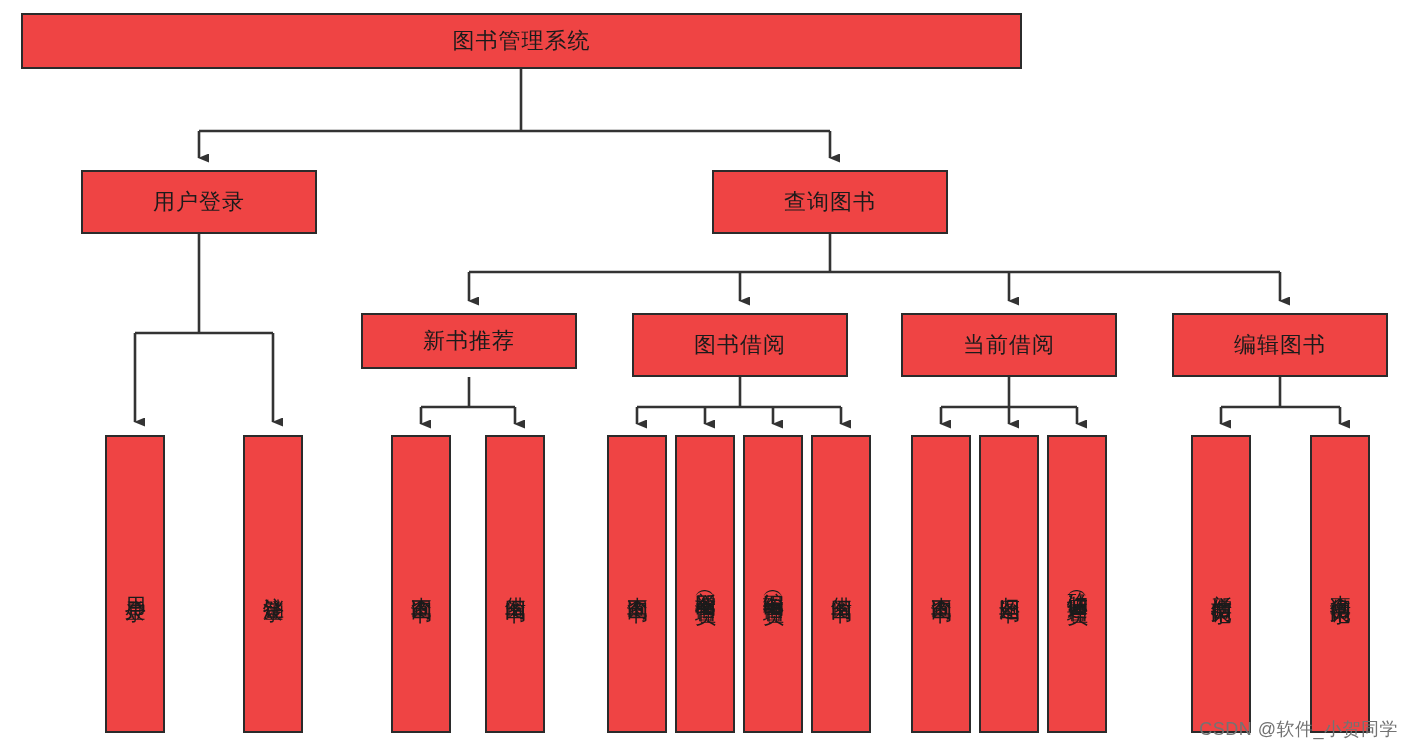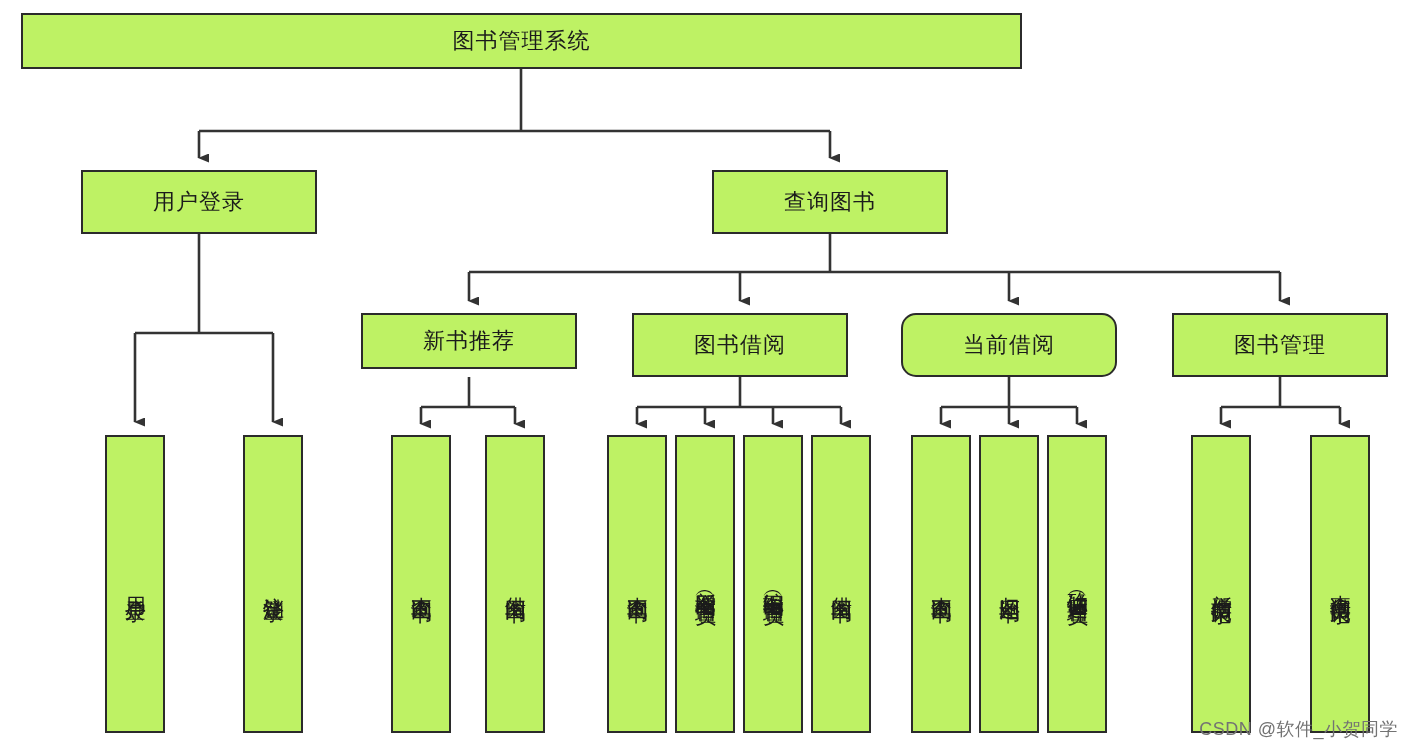--- a/index.html
+++ b/index.html
@@ -4,21 +4,21 @@
 <style>
   html,body{margin:0;padding:0;}
   body{
     width:1405px;height:747px;background:#ffffff;
     font-family:"Liberation Sans","DejaVu Sans",sans-serif;
     position:relative;overflow:hidden;
   }
   #diagram{position:absolute;left:0;top:0;width:1405px;height:747px;}
   .node{
     position:absolute;box-sizing:border-box;
-    background:#bef264;border:2px solid #2b2b2b;
+    background:#ef4444;border:2px solid #2b2b2b;
     display:flex;align-items:center;justify-content:center;
     color:#1b1b1b;
   }
   .node.h{font-size:22px;letter-spacing:1px;}
   .node.v{
     writing-mode:vertical-rl;text-orientation:upright;
     font-size:21px;line-height:1.18;letter-spacing:2px;
     padding:6px 0;
   }
   .node.v span{display:block;}
@@ -91,25 +91,25 @@
 <div class="node h" style="left:712px;top:170px;width:236px;height:64px;">
   <span>查询图书</span>
 </div>
 
 <div class="node h" style="left:361px;top:313px;width:216px;height:56px;">
   <span>新书推荐</span>
 </div>
 <div class="node h" style="left:632px;top:313px;width:216px;height:64px;">
   <span>图书借阅</span>
 </div>
-<div class="node h" style="left:901px;top:313px;width:216px;height:64px;border-radius:15px;">
+<div class="node h" style="left:901px;top:313px;width:216px;height:64px;">
   <span>当前借阅</span>
 </div>
 <div class="node h" style="left:1172px;top:313px;width:216px;height:64px;">
-  <span>图书管理</span>
+  <span>编辑图书</span>
 </div>
 
 <div class="node v" style="left:105px;top:435px;width:60px;height:298px;">
   <span>用户登录</span>
 </div>
 <div class="node v" style="left:243px;top:435px;width:60px;height:298px;">
   <span>注销登录</span>
 </div>
 
 <div class="node v" style="left:391px;top:435px;width:60px;height:298px;">

